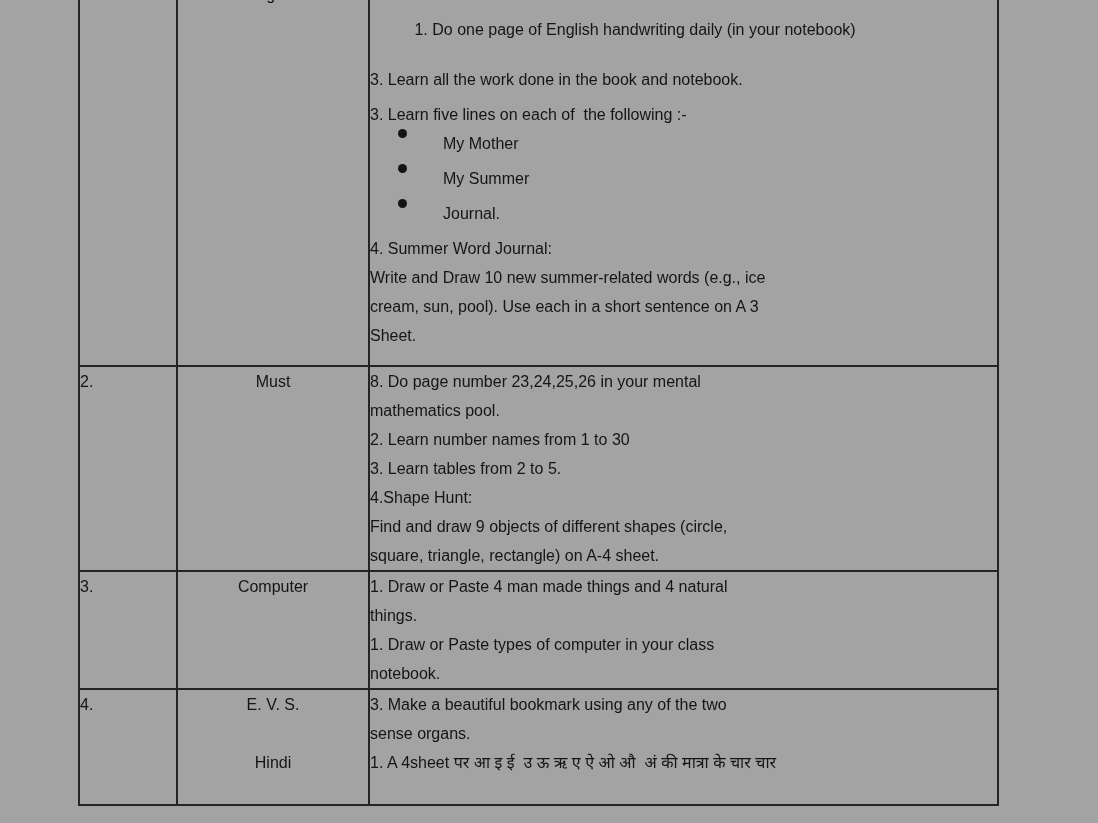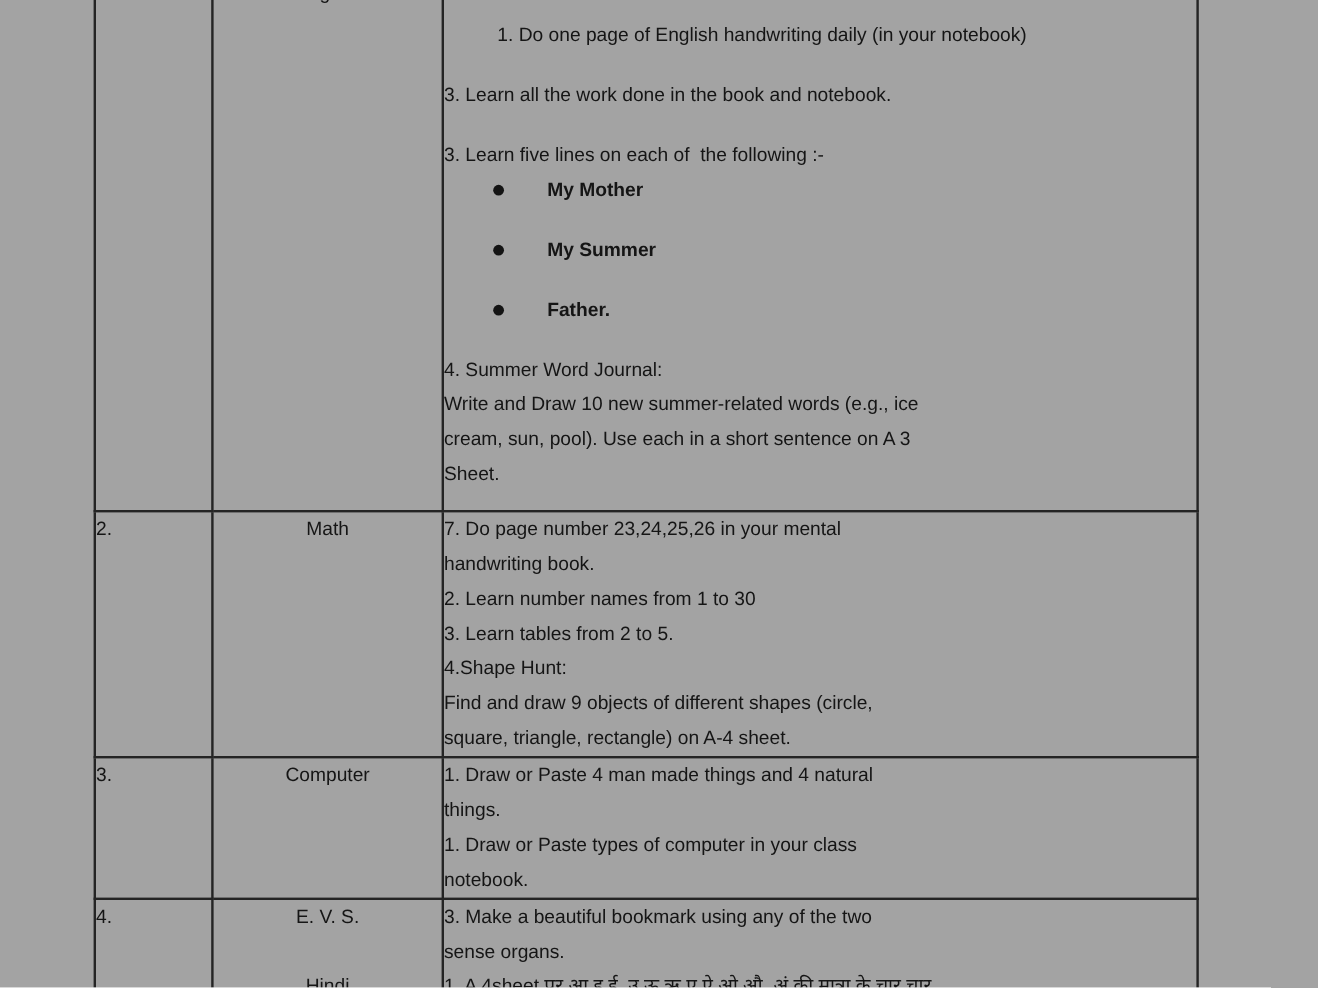--- a/index.html
+++ b/index.html
@@ -30,23 +30,23 @@
   td.c-subj  { text-align:center; }
   td.c-task  { padding-left:7px; padding-right:5px; }
 
   
   tr.r0 td.c-task { padding-top:8px; padding-bottom:15px; }
   tr.r0 td.c-subj { padding-top:6px; }
   .subj-clip { position:relative; top:4px; display:inline-block; }
   .clipfrag span { position:relative; top:8px; display:inline-block; white-space:pre; }
 
   .ln { white-space:pre-wrap; min-height:29px; }
-  .gap { margin-top:21px; }
+  .gap { margin-top:6px; }
 
-  .bullet { display:flex; align-items:center; padding-left:41px;font-weight:bold; }
+  .bullet { display:flex; align-items:flex-start; padding-left:28px; }
   .dot {
     width:9px; height:9px; border-radius:50%;
     background:#141414; flex:0 0 auto;
     margin-right:36px;
   }
 
   tr.r1 td { height:203px; }
   tr.r2 td { height:116px; }
   tr.r3 td { height:116px; }
 
@@ -84,39 +84,39 @@
         <div class="ln bullet">
           <span class="dot"></span>
           <span>My Mother</span>
         </div>
         <div class="ln bullet gap">
           <span class="dot"></span>
           <span>My Summer</span>
         </div>
         <div class="ln bullet gap">
           <span class="dot"></span>
-          <span>Father.</span>
+          <span>Journal.</span>
         </div>
         <div class="ln gap">4. Summer Word Journal:</div>
         <div class="ln">Write and Draw 10 new summer-related words (e.g., ice</div>
         <div class="ln">cream, sun, pool). Use each in a short sentence on A 3</div>
         <div class="ln">Sheet.</div>
       </td>
     </tr>
 
     <tr class="r1">
       <td class="c-num">
         <div class="ln">2.</div>
       </td>
       <td class="c-subj">
-        <div class="ln">Math</div>
+        <div class="ln">Must</div>
       </td>
       <td class="c-task">
-        <div class="ln">7. Do page number 23,24,25,26 in your mental</div>
-        <div class="ln">handwriting book.</div>
+        <div class="ln">8. Do page number 23,24,25,26 in your mental</div>
+        <div class="ln">mathematics pool.</div>
         <div class="ln">2. Learn number names from 1 to 30</div>
         <div class="ln">3. Learn tables from 2 to 5.</div>
         <div class="ln">4.Shape Hunt:</div>
         <div class="ln">Find and draw 9 objects of different shapes (circle,</div>
         <div class="ln">square, triangle, rectangle) on A-4 sheet.</div>
       </td>
     </tr>
 
     <tr class="r2">
       <td class="c-num">

